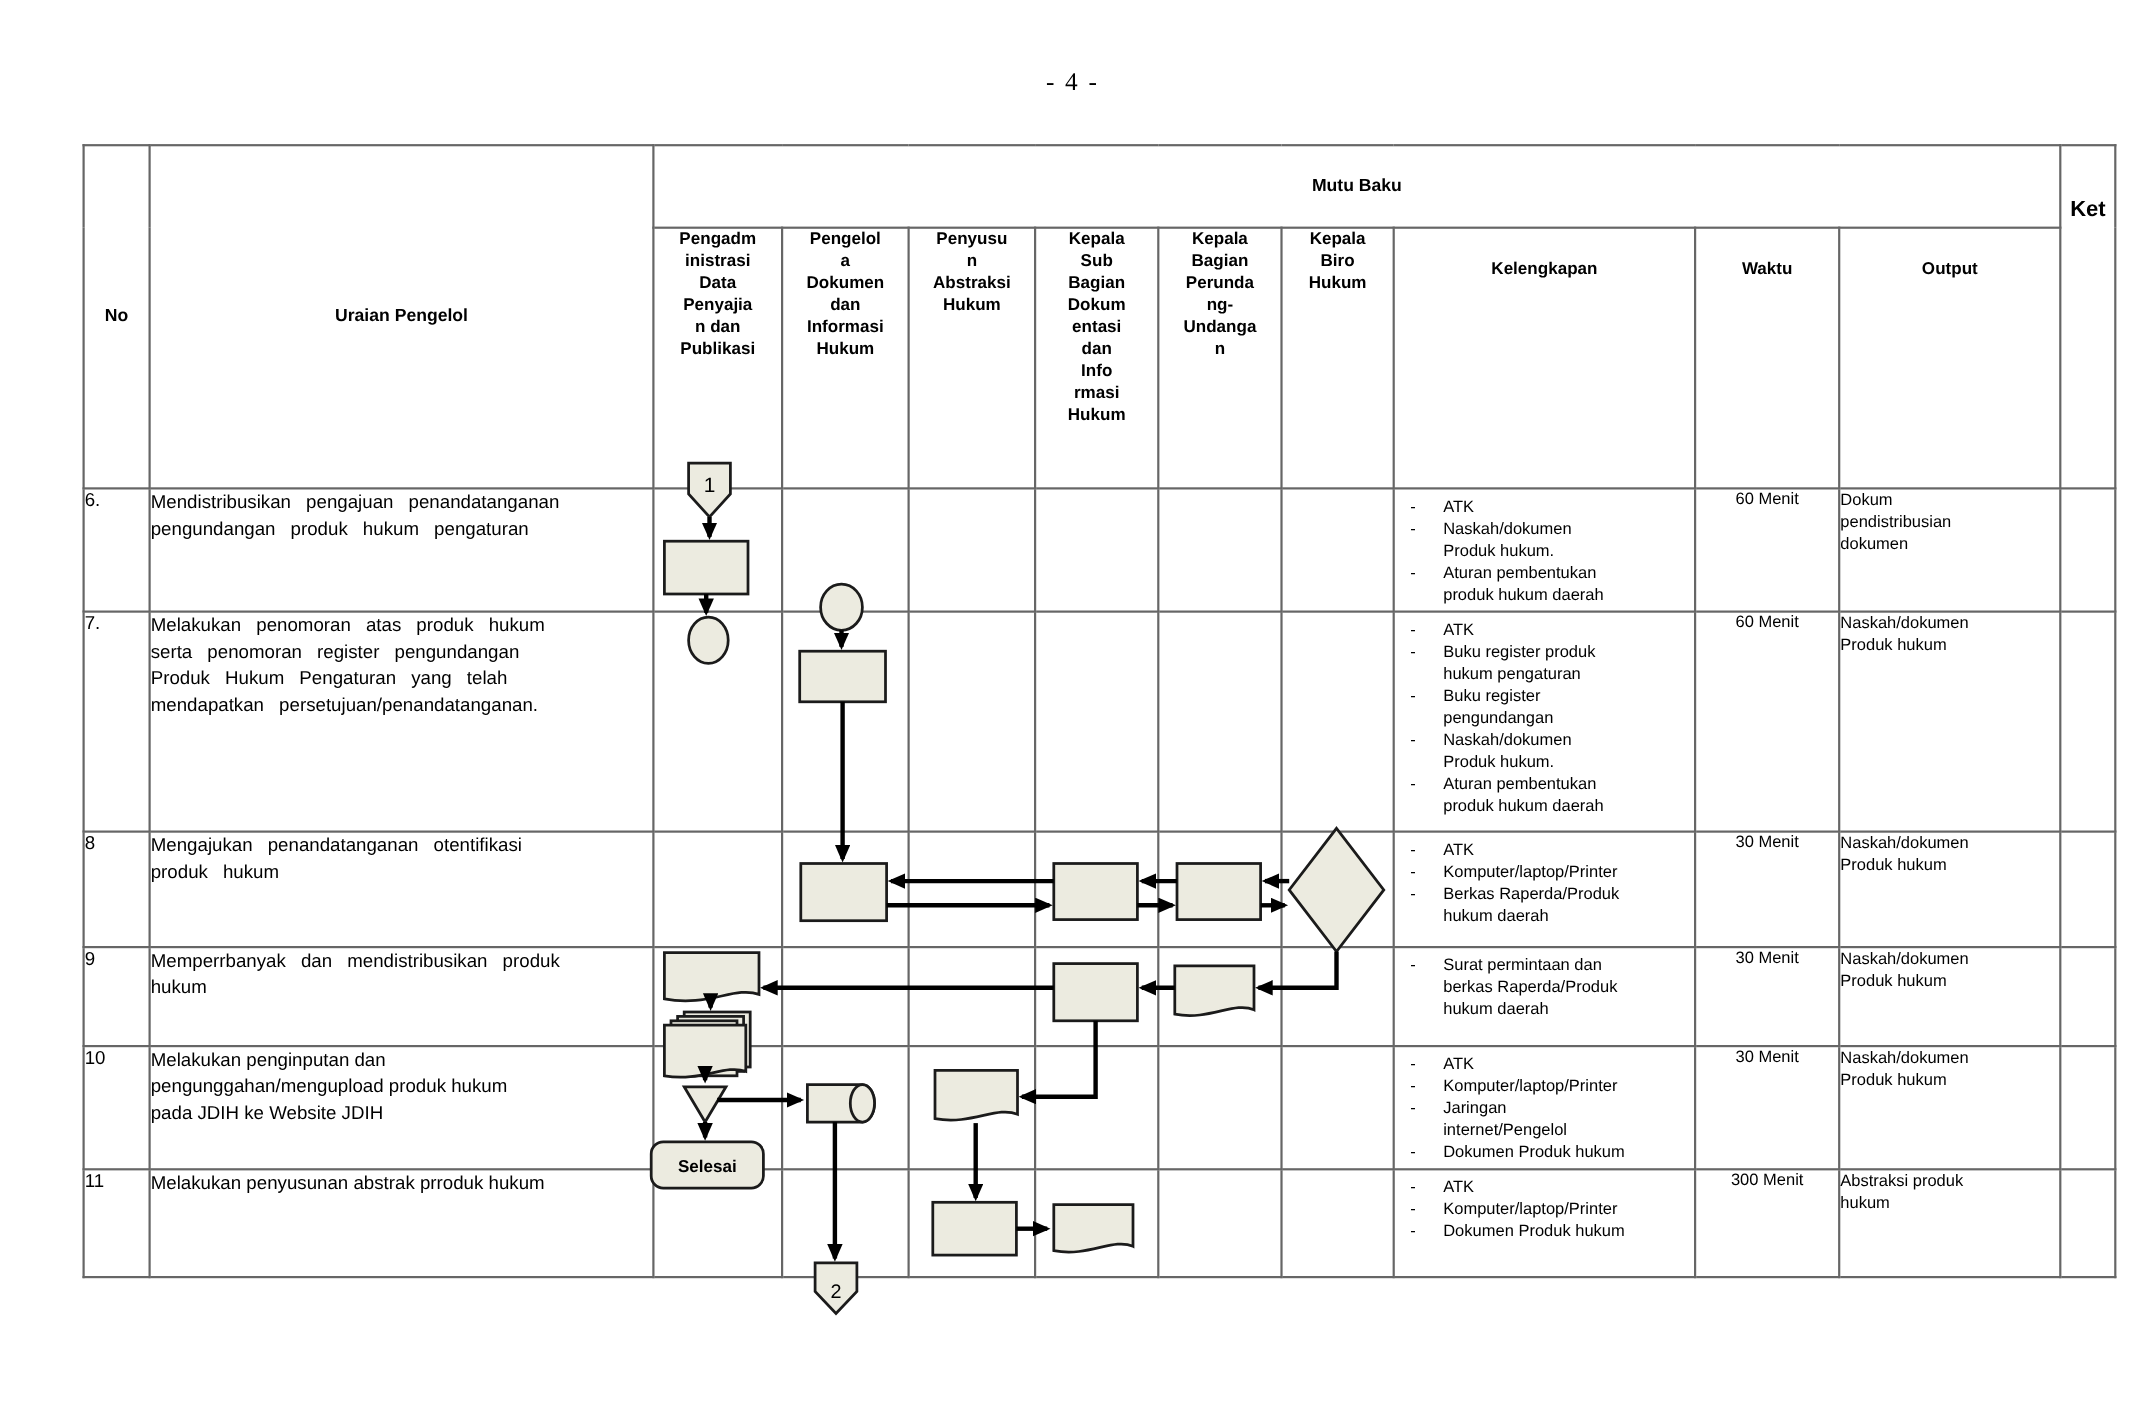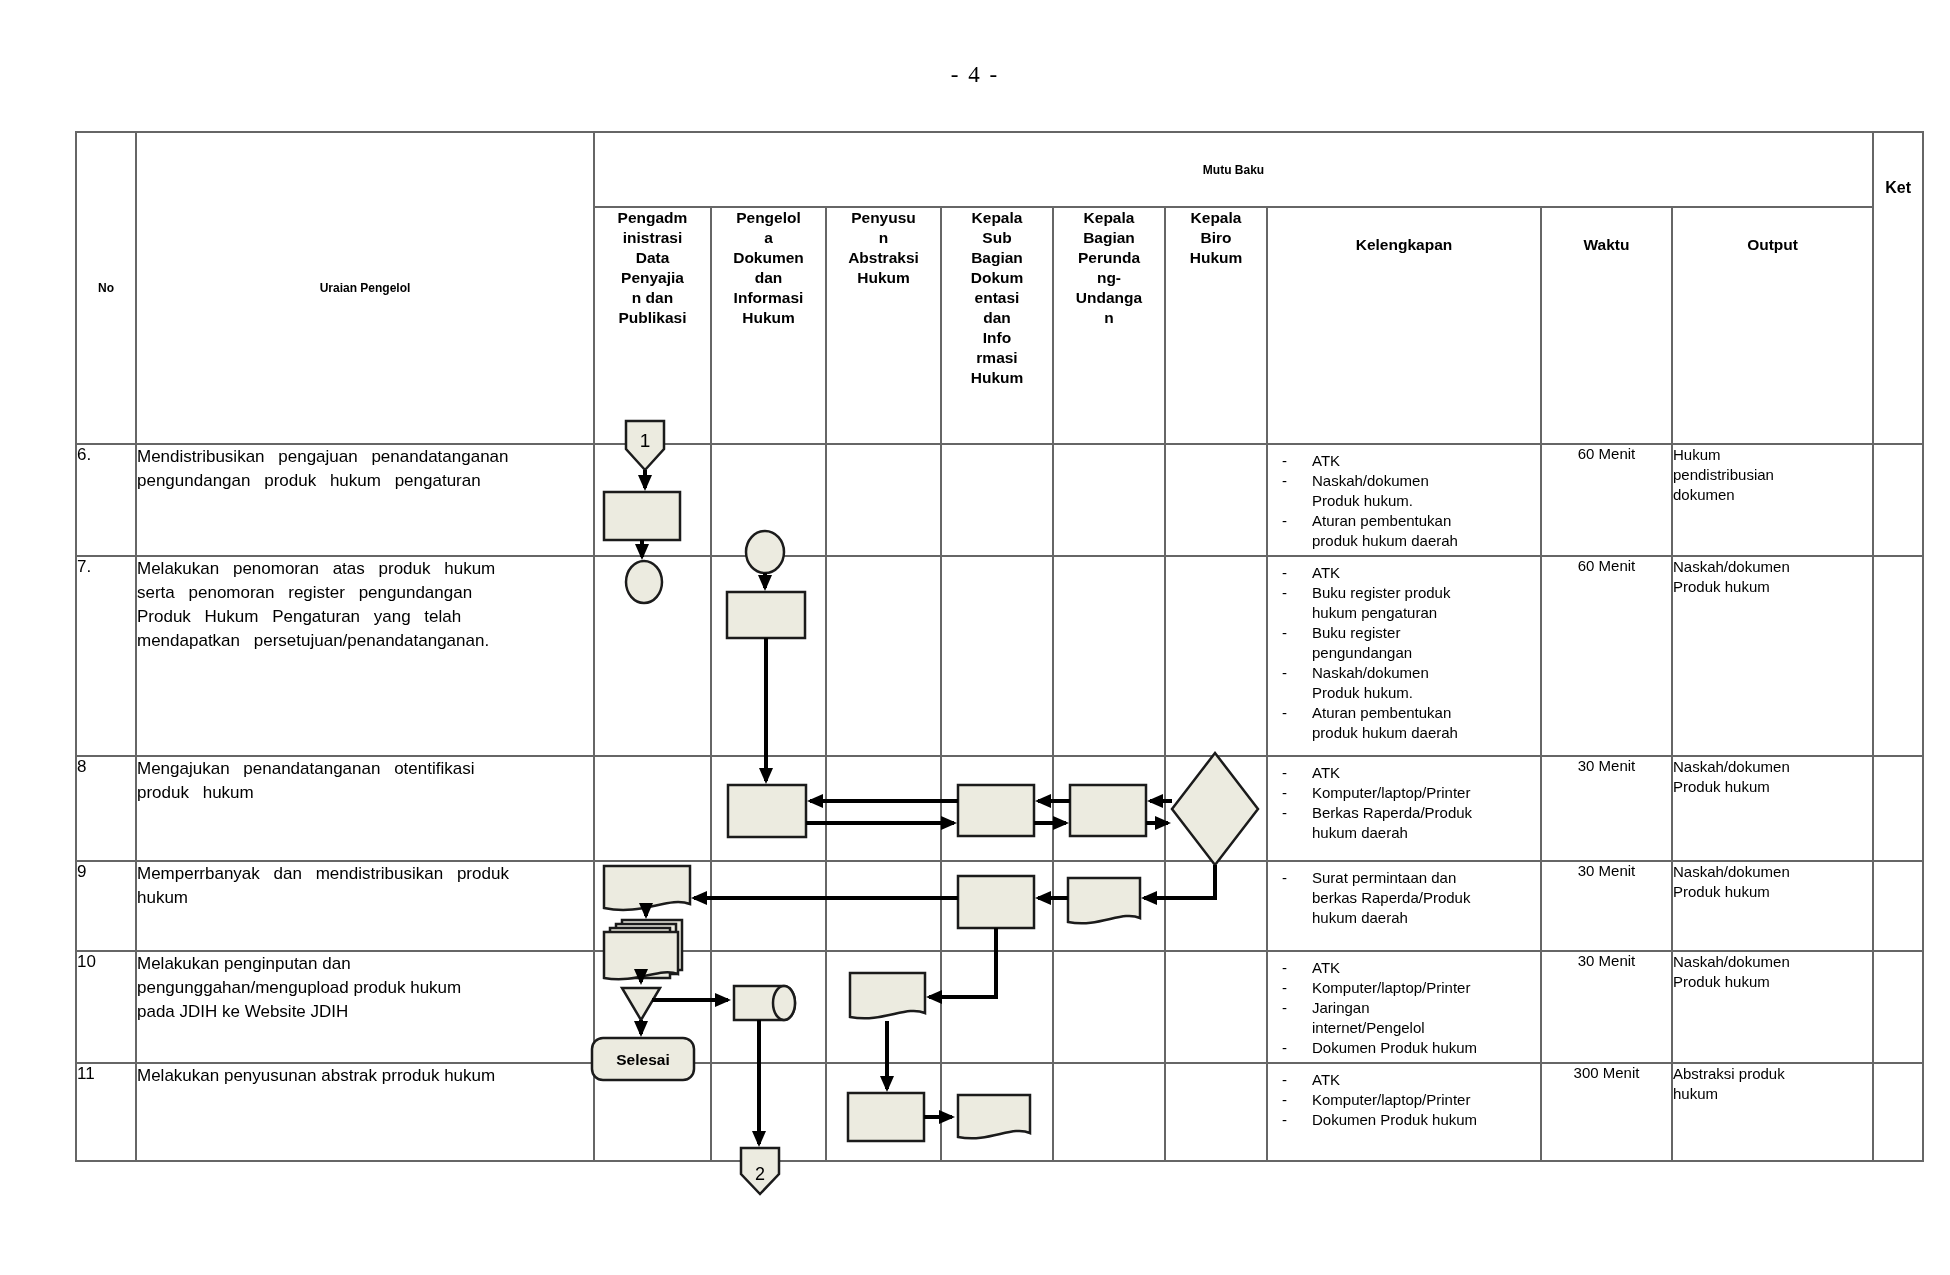--- a/index.html
+++ b/index.html
@@ -5,24 +5,24 @@
   html,body{margin:0;padding:0;}
   body{width:1950px;height:1275px;background:#ffffff;font-family:"Liberation Sans",sans-serif;color:#000;}
   .sheet{position:relative;width:1950px;height:1275px;overflow:hidden;background:#fff;}
   .pageno{position:absolute;top:62px;left:0;width:1950px;text-align:center;
           font-family:"Liberation Serif",serif;font-size:23px;letter-spacing:2px;}
   table.sop{position:absolute;left:75px;top:131px;width:1847px;table-layout:fixed;
             border-collapse:collapse;}
   table.sop td{border:2px solid #666;padding:0;vertical-align:top;background:#fff;}
   td.hd{background:#f2f2f0;font-weight:bold;text-align:center;}
   .vmid{vertical-align:middle !important;}
-  .hd-big{font-size:12px;}
+  .hd-big{font-size:16px;}
   .actor{font-size:15.5px;line-height:20px;white-space:pre-line;padding-top:5px;}
   .hd-pad{padding-top:28px !important;font-size:15.5px;}
-  .ket-pad{padding-top:46px !important;font-size:16px;}
+  .ket-pad{padding-top:46px !important;font-size:20px;}
   .cell-no{font-size:17px;padding:7px 0 0 16px;}
   .uraian{font-size:17px;line-height:24px;padding:6px 12px 0 13px;white-space:pre-line;margin-left:24px;}
   .stretch{text-align:justify;word-spacing:9px;}
   .klist{padding:6px 0 0 14px;font-size:15px;line-height:20px;}
   .kitem{display:grid;grid-template-columns:18px 180px;}
   .kitem .dash{}
   .kitem .ktx{max-width:178px;margin-left:12px;}
   .waktu{font-size:15px;text-align:center;padding-top:7px;}
   .output{font-size:15px;line-height:20px;padding:7px 0 0 20px;}
   .output div{width:126px;}
@@ -121,21 +121,21 @@
                 <span class="ktx">Naskah/dokumen Produk hukum.</span>
               </div>
               <div class="kitem">
                 <span class="dash">-</span>
                 <span class="ktx">Aturan pembentukan produk hukum daerah</span>
               </div>
             </div>
           </td>
       <td class="waktu">60 Menit</td>
       <td class="output">
-            <div>Hukum pendistribusian dokumen</div>
+            <div>Dokum pendistribusian dokumen</div>
           </td>
       <td></td>
     </tr>
 
     <tr style="height:200px">
       <td class="cell-no">7.</td>
       <td class="uraian stretch">Melakukan penomoran atas produk hukum
 serta penomoran register pengundangan
 Produk Hukum Pengaturan yang telah
 mendapatkan persetujuan/penandatanganan.</td>

